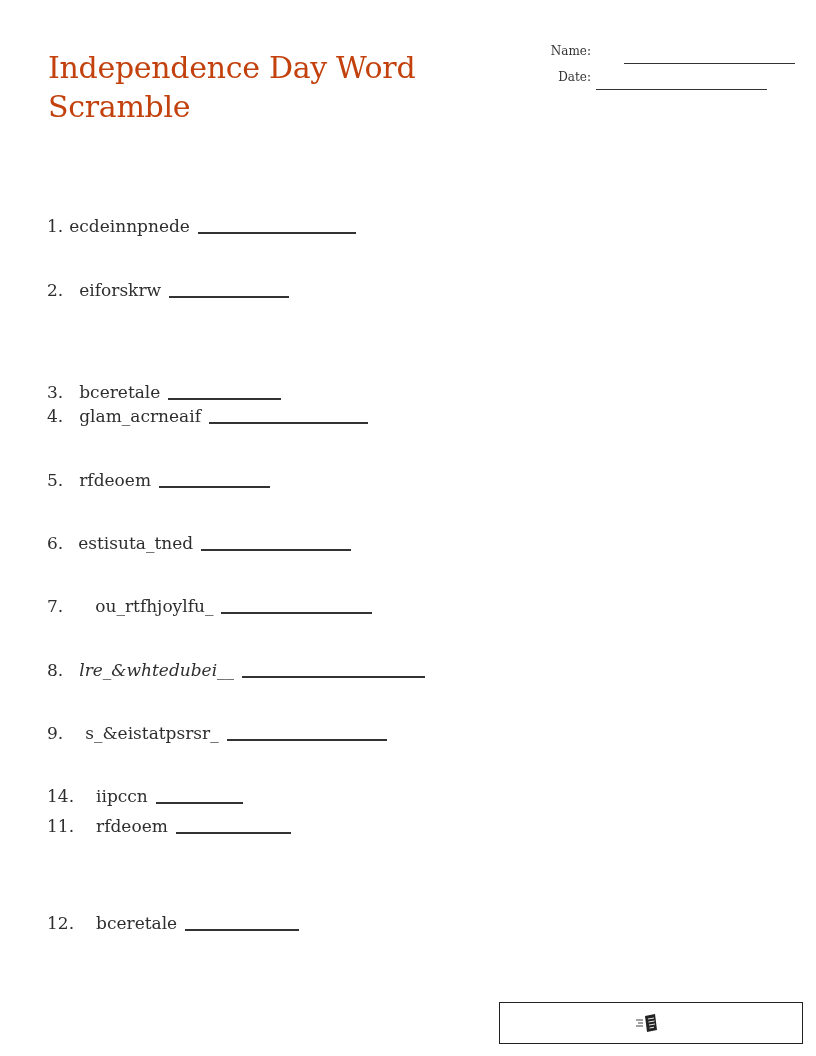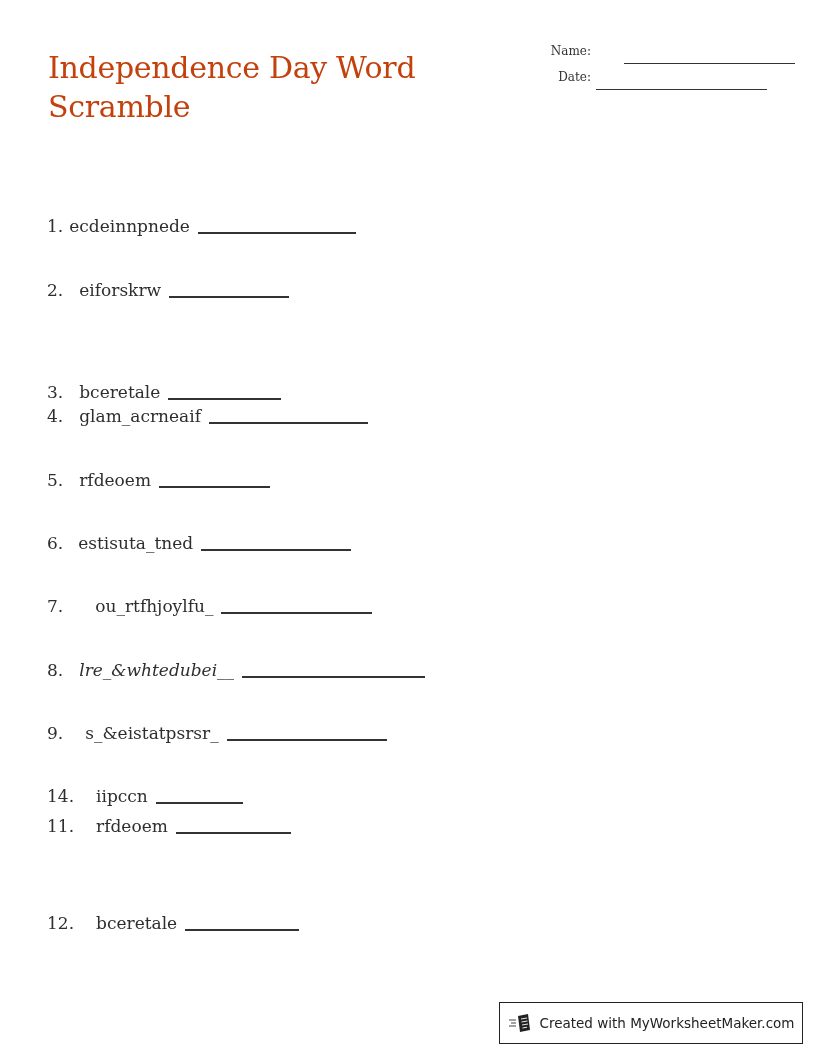--- a/index.html
+++ b/index.html
@@ -96,14 +96,13 @@
   </div>
 
 <div class="badge">
   <svg width="26" height="22" viewBox="0 0 26 22">
     <line x1="1" y1="8" x2="8" y2="8" stroke="#444" stroke-width="1"></line>
     <line x1="3" y1="11" x2="8" y2="11" stroke="#444" stroke-width="1"></line>
     <line x1="1" y1="14" x2="8" y2="14" stroke="#444" stroke-width="1"></line>
     <path d="M10 4 L20 2 L22 18 L12 20 Z" fill="#222"></path>
     <path d="M13 7 L19 6 M13.5 10 L19.5 9 M14 13 L20 12 M14.5 16 L19 15.2" stroke="#fff" stroke-width="0.9"></path>
   </svg>
-  <span>Created with MyWorksheetMaker.com</span>
 </div>
 
 </body></html>

